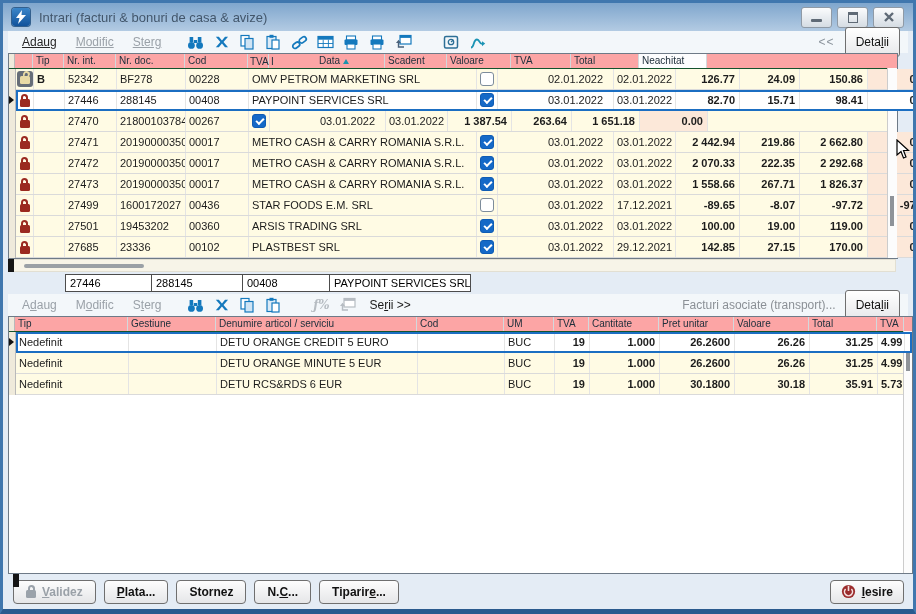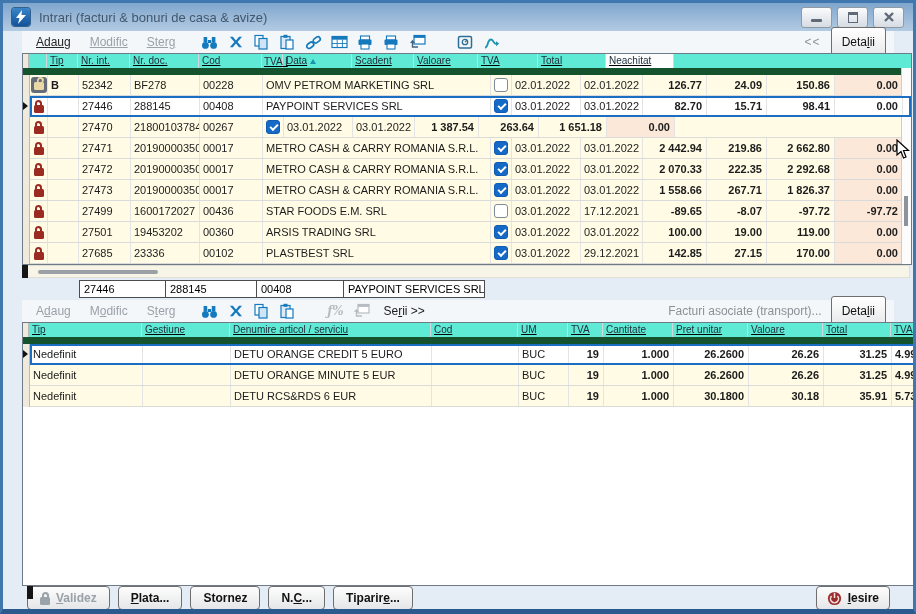--- a/index.html
+++ b/index.html
@@ -10,21 +10,21 @@
   .titlebar{height:28px;flex:0 0 28px;background:linear-gradient(180deg,#7fa6cd,#b3cbe3);
     display:flex;align-items:center;padding:0 9px;}
   .app-icon{width:18px;height:18px;border-radius:3px;background:linear-gradient(180deg,#3b86c9,#11529b);
     display:flex;align-items:center;justify-content:center;margin-right:9px;box-shadow:0 0 0 1px #33608e;}
   .title{font-size:13px;color:#42566b;flex:1;}
   .winbtn{width:29px;height:19px;border:1px solid #8f9aa6;border-radius:3px;margin-left:5px;
     background:linear-gradient(180deg,#fbfcfd,#d5dce3);display:flex;align-items:center;justify-content:center;}
   .g-min{width:11px;height:3px;background:#5f6a76;border-radius:1px;margin-top:6px;}
   .g-res{width:8px;height:7px;border:1.5px solid #5f6a76;border-top-width:3px;}
   
-  .body{flex:1;padding:0 19px;background:#e4ecf5;display:flex;flex-direction:column;}
+  .body{flex:1;padding:0 5px;background:#e4ecf5;display:flex;flex-direction:column;}
   
   .toolbar{height:22px;flex:0 0 22px;display:flex;align-items:center;background:#f3f7fa;padding:0 6px;}
   .tlabel{font-size:12px;margin:0 11px 0 8px;text-decoration:underline;}
   .en{color:#262626;}
   .dis{color:#9aa1a8;}
   .klabel{font-size:12px;color:#9aa1a8;margin:0 11px 0 8px;}
   .klabel .u,.serii .u,.btn .u,.fbtn .u{text-decoration:underline;}
   .serii{color:#1c1c1c;font-size:12px;margin-left:9px;white-space:nowrap;}
   .ico{width:22px;height:18px;display:flex;align-items:center;justify-content:center;margin:0 2px;}
   .ico.first{margin-left:12px;}
@@ -32,21 +32,21 @@
   .ico-fx::after{content:"ƒ%";font:italic 700 12px "DejaVu Serif",serif;color:#b6bcc2;}
   .spacer{flex:1;}
   .collapse{color:#8b949c;font-size:12px;margin-right:10px;letter-spacing:1px;}
   .assoc{color:#8b9096;font-size:12px;margin-right:9px;}
   .btn{height:30px;border:1px solid #6f6f6f;border-radius:3px;background:linear-gradient(#ffffff,#e7e8ea);
     font-family:inherit;font-size:12px;padding:0 10px;color:#111;margin-right:2px;}
   
   .table{position:relative;border:1px solid #6e7a87;background:#fff;}
   .table.main{width:888px;flex:0 0 204px;}
   .table.detail{width:903px;flex:0 0 256px;}
-  .thead{display:flex;height:14px;background:#5eead4;border-bottom:7px solid #14532d;text-decoration:underline;}
+  .thead{display:flex;height:14px;background:#fca5a5;border-bottom:1px solid #14532d;}
   .cell,.th{box-sizing:border-box;}
   .th{font-size:10px;line-height:13px;color:#20303c;border-right:1px solid #d3d8dc;padding-left:3px;
     white-space:nowrap;overflow:visible;}
   .t-ind{width:6px;flex:0 0 6px;background:#efeadb;border-right:1px solid #b9b9b9;position:relative;}
   .rowmark{position:absolute;top:6px;left:0;width:0;height:0;border-left:5px solid #111;
     border-top:4px solid transparent;border-bottom:4px solid transparent;}
   .t-row{display:flex;height:21px;flex:0 0 21px;}
   .t-body{display:flex;flex:1;background:#fffbe4;border-bottom:1px solid #dadada;position:relative;}
   .t-body.sel{background:#fff;outline:2px solid #1b6ec2;outline-offset:-2px;z-index:2;}
   .t-body.sel .cell{background:#fff;}
@@ -54,21 +54,21 @@
     border-right:1px solid #e4e4e4;color:#1c1c1c;}
   .num{text-align:right;padding-right:4px;font-weight:700;}
   
   .c-lock{width:18px;flex:0 0 18px;display:flex;align-items:center;justify-content:center;padding-left:0;}
   .c-tip{width:31px;flex:0 0 31px;font-weight:700;}
   .c-nrint{width:52px;flex:0 0 52px;}
   .c-nrdoc{width:69px;flex:0 0 69px;}
   .c-cod{width:63px;flex:0 0 63px;}
   .c-furn{width:228px;flex:0 0 228px;}
   .c-chk{width:21px;flex:0 0 21px;display:flex;align-items:center;justify-content:center;padding-left:0;}
-  .c-data{width:69px;flex:0 0 69px;}
+  .c-data{width:69px;flex:0 0 69px;margin-left:47px;}
   .c-scad{width:62px;flex:0 0 62px;}
   .c-val{width:64px;flex:0 0 64px;}
   .c-tva{width:60px;flex:0 0 60px;}
   .c-tot{width:68px;flex:0 0 68px;}
   .c-neach{width:68px;flex:0 0 68px;background:#fce8d9;}
   
   .d-tip{width:113px;flex:0 0 113px;}
   .d-gest{width:88px;flex:0 0 88px;}
   .d-den{width:201px;flex:0 0 201px;}
   .d-cod{width:87px;flex:0 0 87px;}

